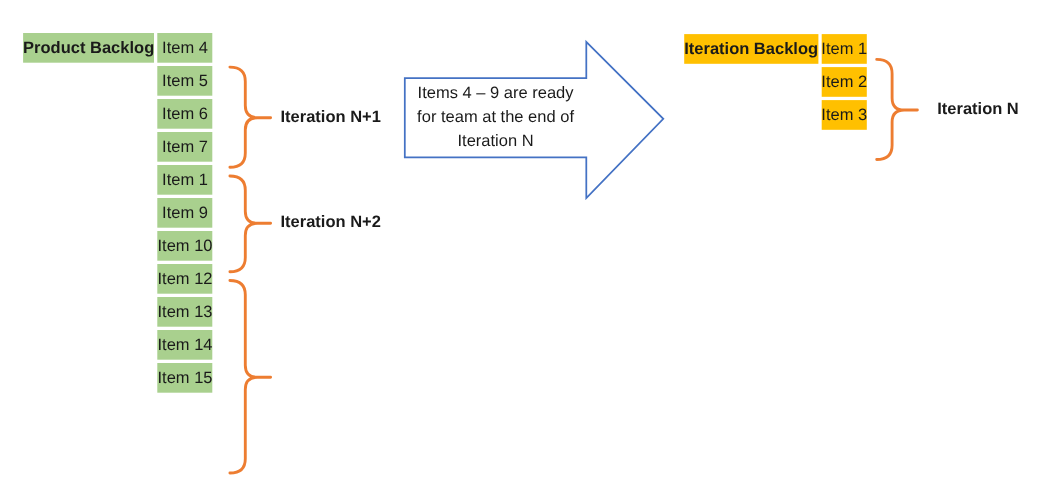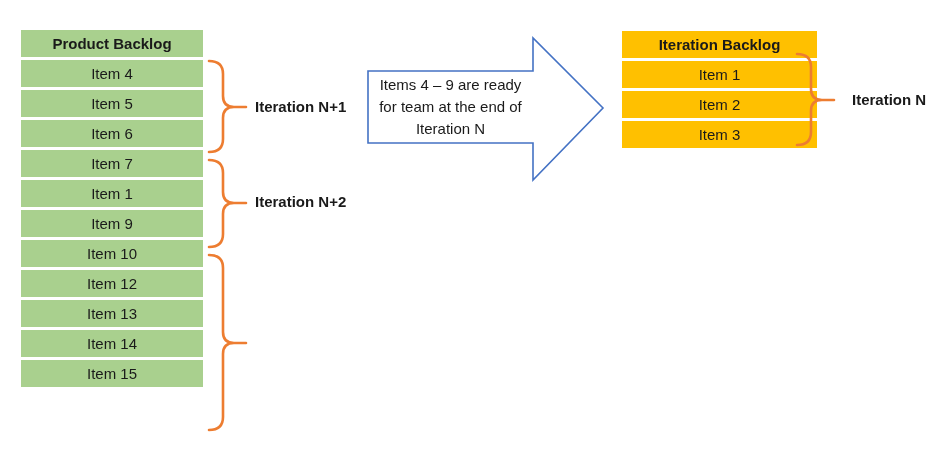--- a/index.html
+++ b/index.html
@@ -12,21 +12,21 @@
     position: relative;
     width: 951px;
     height: 450px;
     background: var(--bg, #ffffff);
     overflow: hidden;
     color: #1a1a1a;
   }
   .tbl {
     position: absolute;
     display: flex;
-    flex-direction: column;
+    flex-direction: row;
     gap: 3px;
   }
   .tbl .rows {
     display: flex;
     flex-direction: column;
     gap: 3px;
   }
   .cell {
     height: 27px;
     display: flex;

